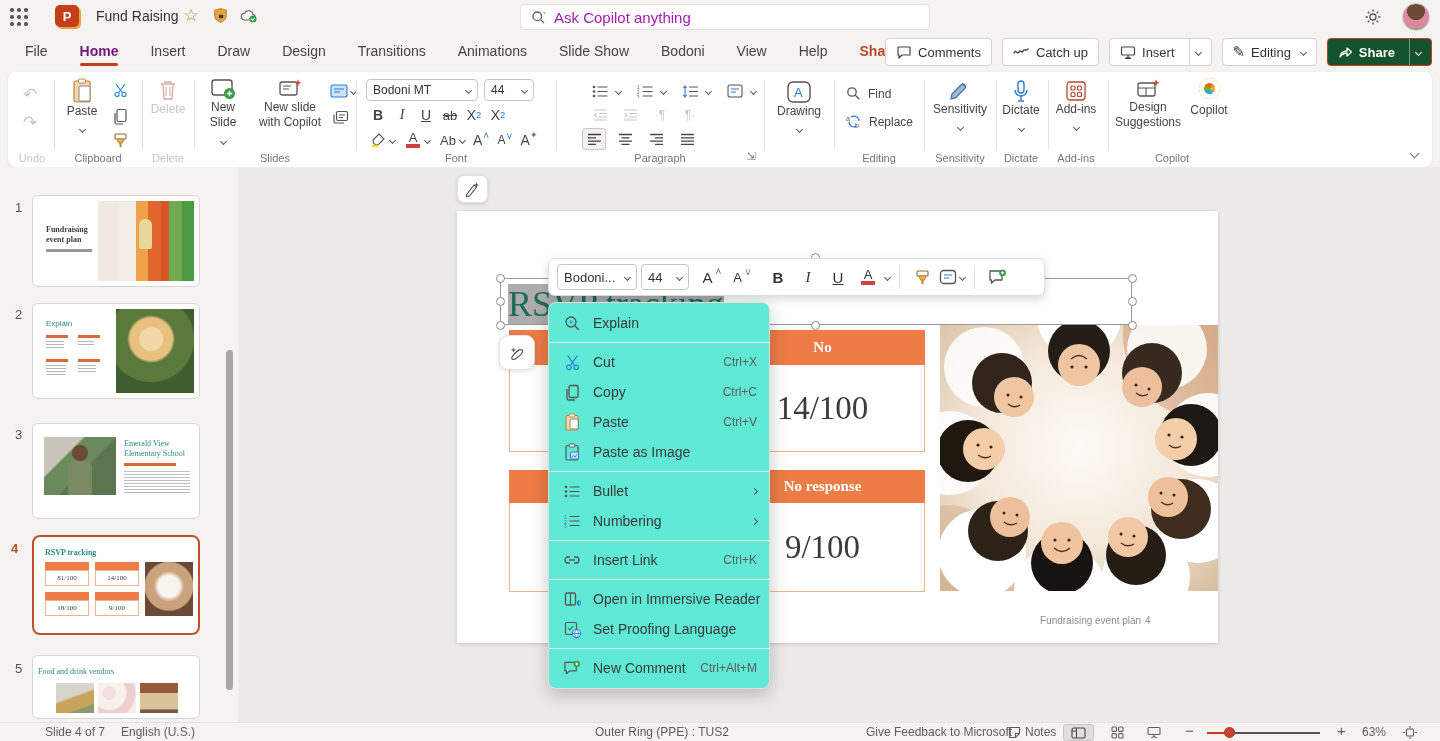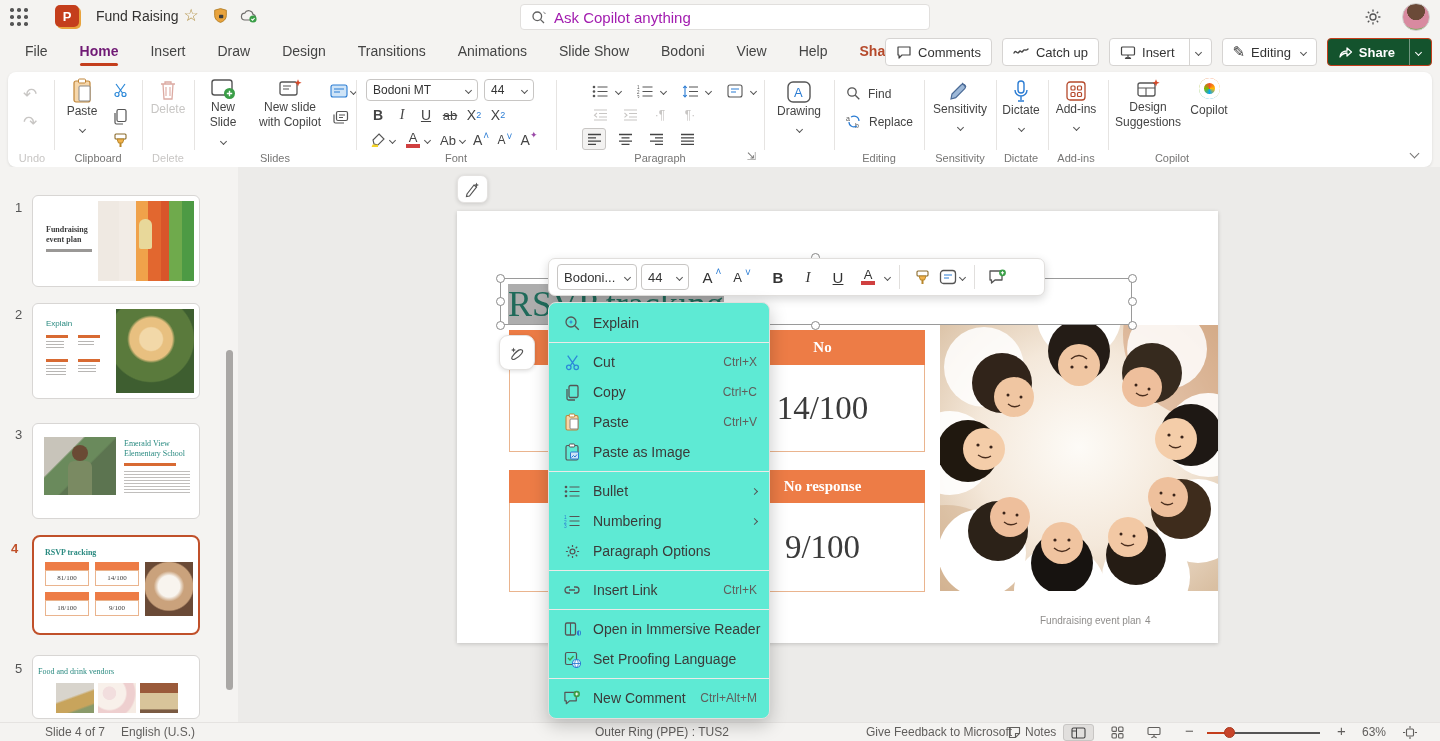--- a/index.html
+++ b/index.html
@@ -811,29 +811,20 @@
         <svg width="16" height="14" viewBox="0 0 16 14">
           <text x="0" y="4.5" font-size="4.8" fill="#2b7cd3">1</text>
           <text x="0" y="9.5" font-size="4.8" fill="#2b7cd3">2</text>
           <text x="0" y="14" font-size="4.8" fill="#2b7cd3">3</text>
           <path d="M5.5 2.5h10M5.5 7h10M5.5 11.5h10" stroke="#555" stroke-width="1.2"></path>
         </svg>
       </span>
     <span class="cm-label">Numbering</span>
     <span class="chv s r"></span>
   </div>
-  <div class="cm-item">
-    <span class="cm-ic">
-        <svg width="17" height="17" viewBox="0 0 18 18" fill="none" stroke="#555" stroke-width="1.3">
-          <circle cx="9" cy="9" r="2.6"></circle>
-          <path d="M9 2v2.2M9 13.8V16M2 9h2.2M13.8 9H16M4 4l1.6 1.6M12.4 12.4 14 14M14 4l-1.6 1.6M5.6 12.4 4 14"></path>
-        </svg>
-      </span>
-    <span class="cm-label">Paragraph Options</span>
-  </div>
   <div class="cm-div"></div>
   <div class="cm-item">
     <span class="cm-ic">
         <svg width="18" height="12" viewBox="0 0 18 12" fill="none" stroke="#555" stroke-width="1.3">
           <path d="M7 3H5a3 3 0 0 0 0 6h2M11 3h2a3 3 0 0 1 0 6h-2M6 6h6"></path>
         </svg>
       </span>
     <span class="cm-label">Insert Link</span>
     <span class="cm-short">Ctrl+K</span>
   </div>

